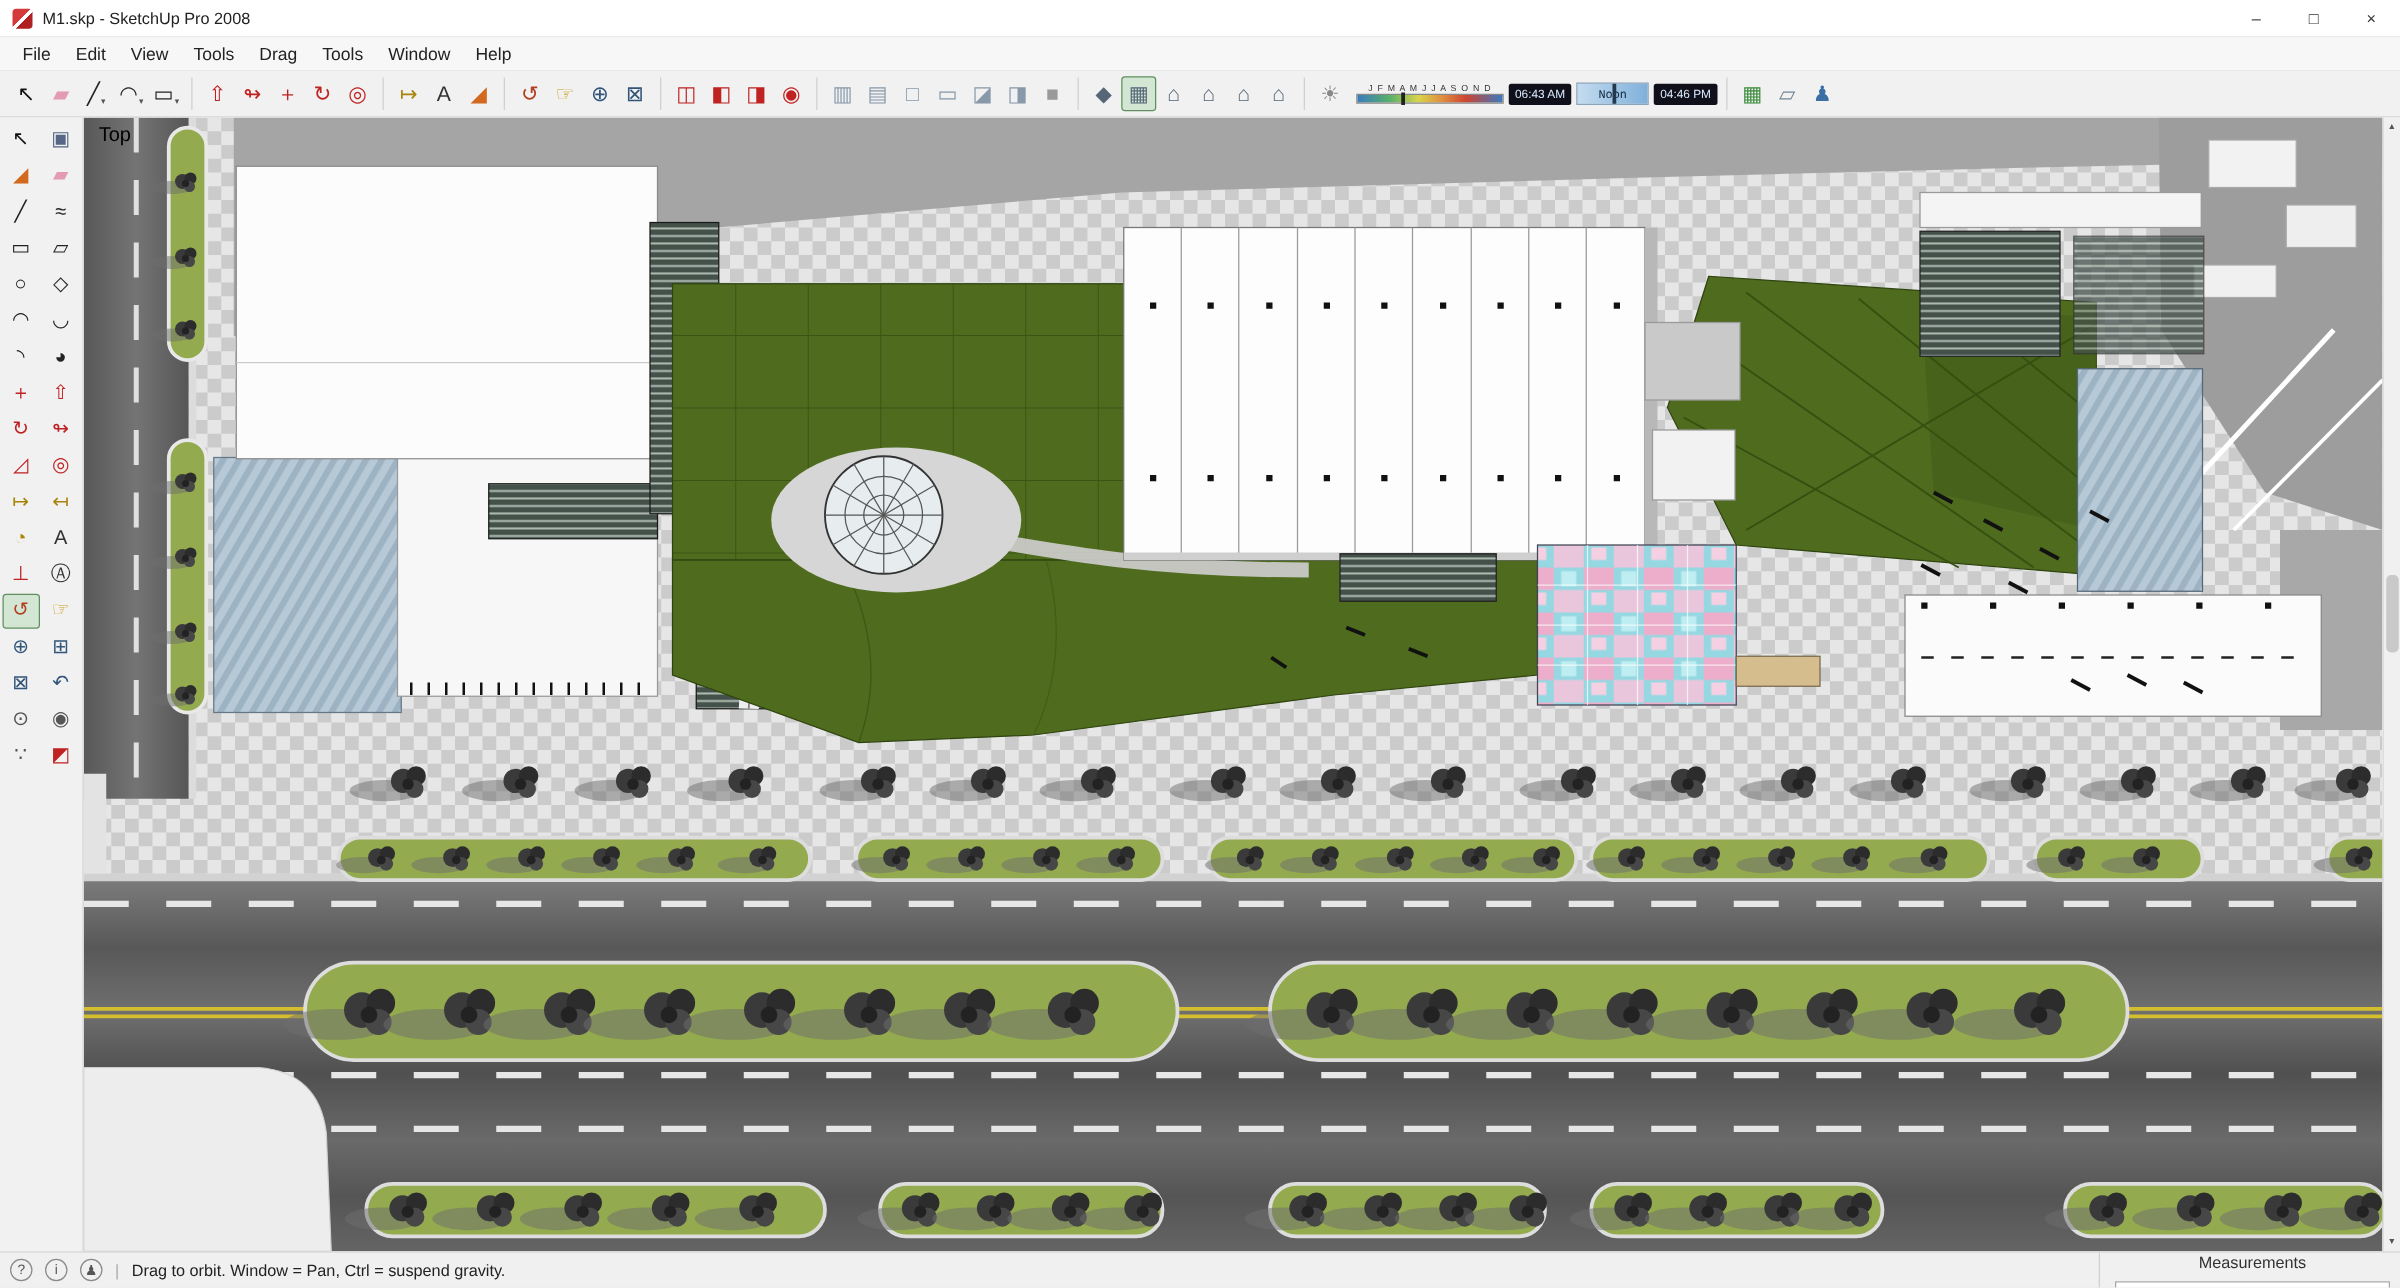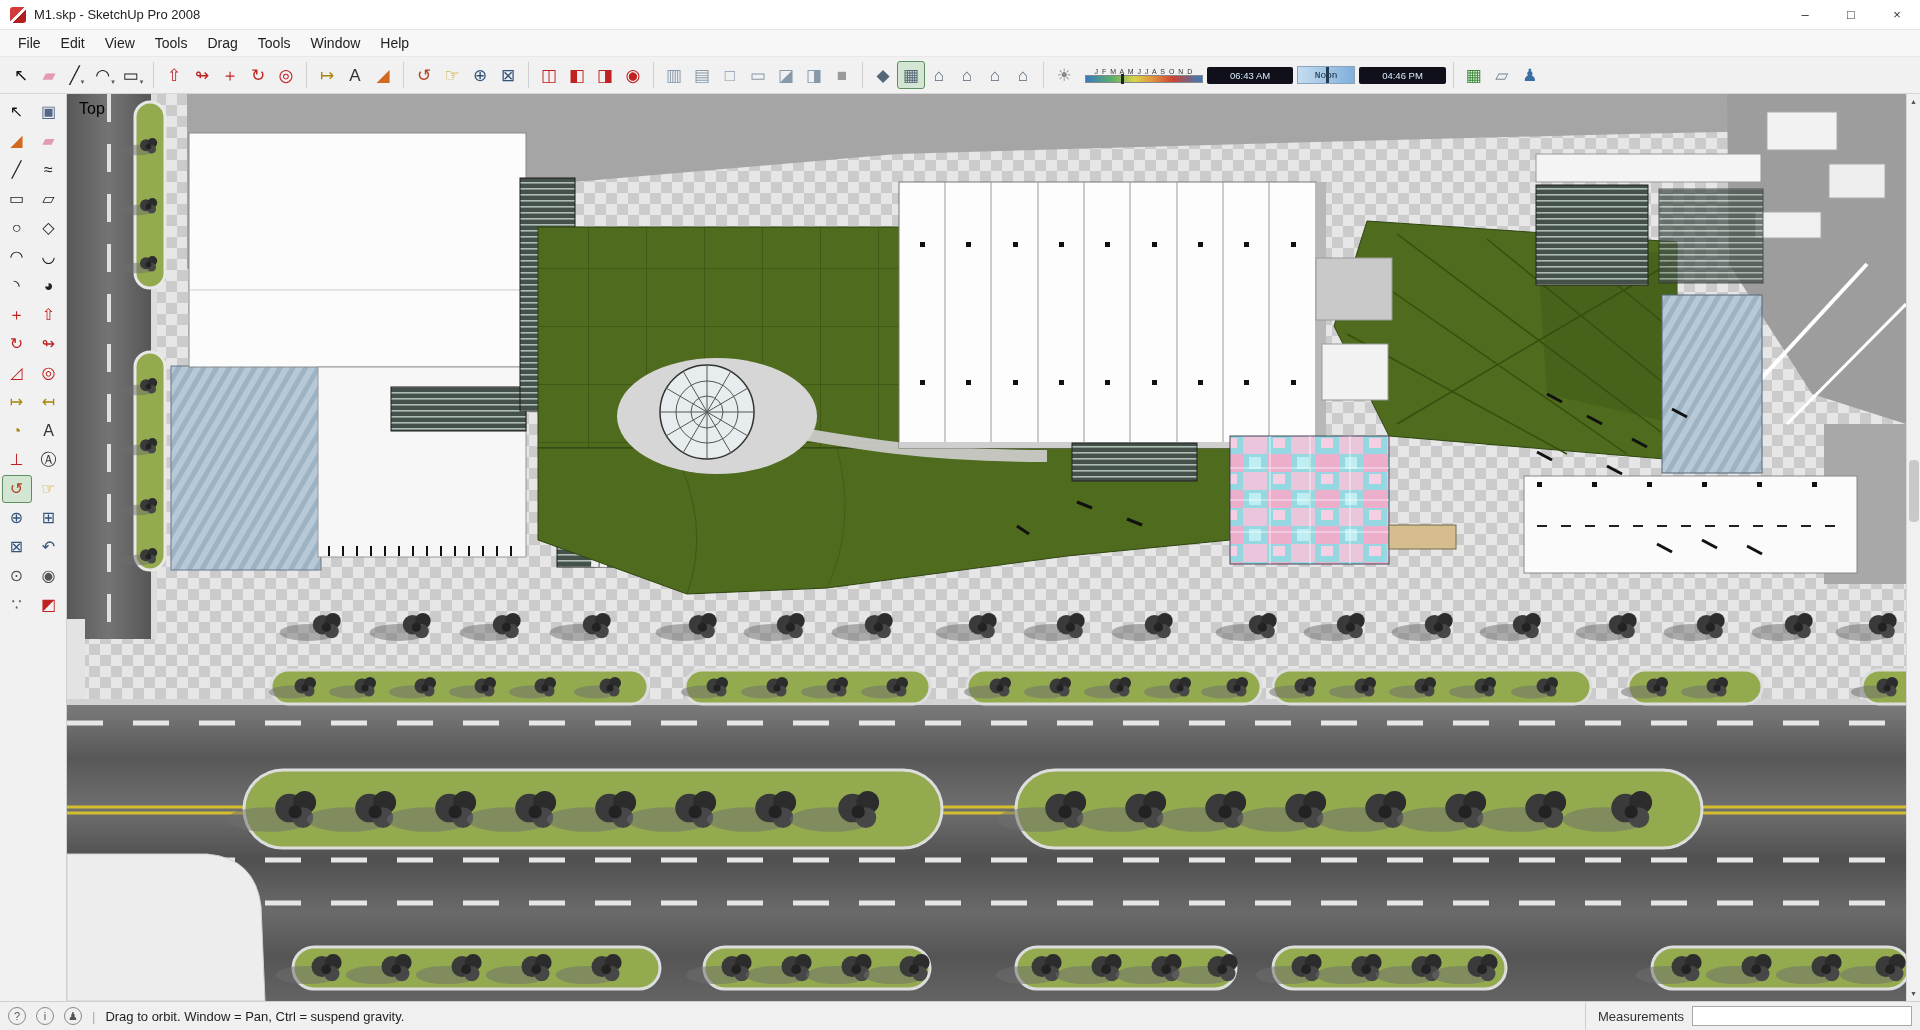--- a/index.html
+++ b/index.html
@@ -28,21 +28,21 @@
   .ti .dd { font-size:7px; color:#555; margin-left:1px; align-self:flex-end; padding-bottom:3px; }
   .ti.active { background:#d3e6d3; border-color:#5f8f5f; }
 
   
   .shadow-widget { display:flex; align-items:center; gap:4px; padding:0 4px; }
   .month-widget { width:118px; display:flex; flex-direction:column; justify-content:center; }
   .month-letters { font-size:7px; letter-spacing:1px; color:#333; text-align:center; white-space:nowrap; }
   .month-bar { position:relative; height:8px; border:1px solid #888;
     background:linear-gradient(90deg,#3a7ac0,#57b06a 22%,#d8d44a 42%,#e09040 58%,#cc4433 75%,#3a7ac0); }
   .month-thumb { position:absolute; left:30%; top:-2px; width:3px; height:10px; background:#222; }
-  .time-box { background:#10101a; color:#d9e9ff; font-size:9.5px; padding:3px 23px; border-radius:2px; white-space:nowrap; }
+  .time-box { background:#10101a; color:#d9e9ff; font-size:9.5px; padding:3px 5px; border-radius:2px; white-space:nowrap; }
   .noon-slider { position:relative; width:58px; height:18px; border:1px solid #8aa4bc;
     background:linear-gradient(90deg,#c4dcf0,#7fb0da); display:flex; align-items:center; justify-content:center; }
   .noon-label { font-size:9.5px; color:#10233a;font-family:Liberation Mono, monospace; }
   .noon-thumb { position:absolute; left:50%; top:0; width:3px; height:16px; background:#24384e; }
 
   
   .main { display:flex; height:907px; }
   .left-toolbar { width:67px; background:#f1f1f1; border-right:1px solid #cfcfcf;
     display:grid; grid-template-columns:repeat(2,31px); justify-content:center; align-content:start;
     padding-top:4px; gap:1px; }
@@ -59,21 +59,21 @@
   .sb-thumb { position:absolute; top:40%; left:2px; width:10px; height:62px; background:#c9c9c9; border-radius:4px; }
 
   
   .statusbar { height:29px; background:#f0f0f0; border-top:1px solid #cfcfcf;
     display:flex; align-items:center; padding:0 8px; font-size:13px; color:#333; }
   .sb-icons { display:flex; gap:10px; margin-right:10px; }
   .sb-icon { width:18px; height:18px; border:1px solid #8a8a8a; border-radius:50%;
     display:flex; align-items:center; justify-content:center; font-size:11px; color:#555; }
   .sb-div { color:#aaa; margin-right:10px; }
   .hint { color:#222; }
-  .measure { margin-left:auto; display:flex; align-items:center; gap:8px; border-left:1px solid #cfcfcf; padding-left:12px; height:100%; }
+  .measure { margin-left:auto; display:flex; align-items:center; gap:8px; border-left:1px solid #cfcfcf; padding-left:12px; height:100%;flex-direction:column; }
   .measure input { width:220px; height:20px; border:1px solid #a8a8a8; background:#fff; font-size:12px; padding:0 4px; }
 </style>
 </head>
 <body>
 
 <div class="titlebar">
   <span class="app-icon"></span>
   <span class="title-text">M1.skp - SketchUp Pro 2008</span>
   <div class="win-controls">
 

